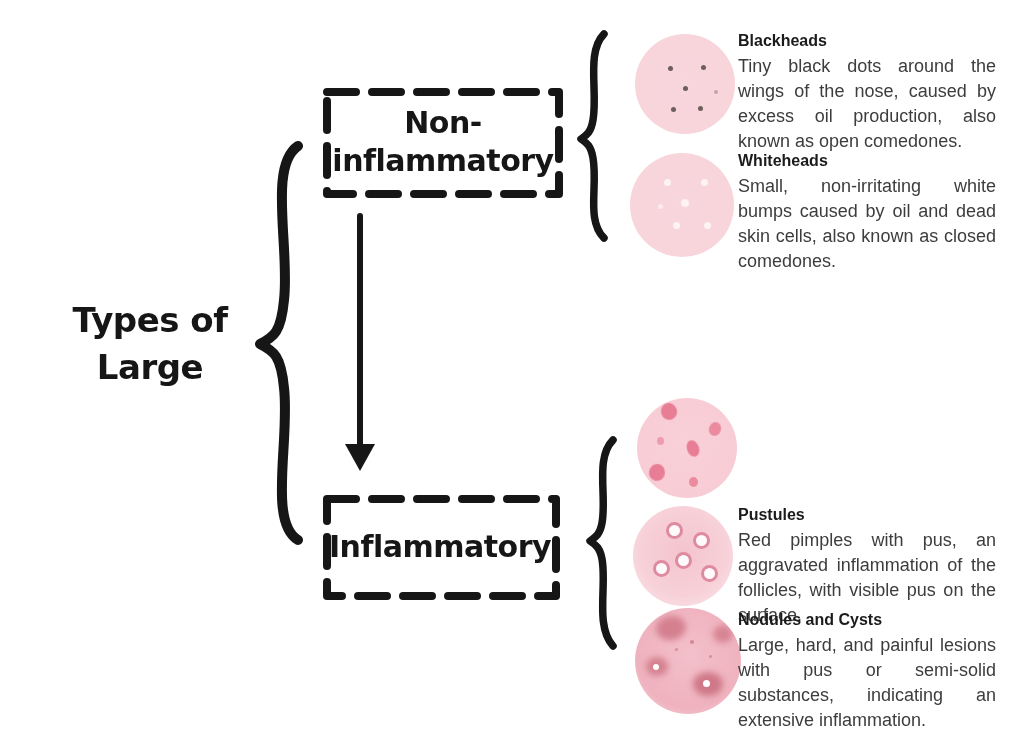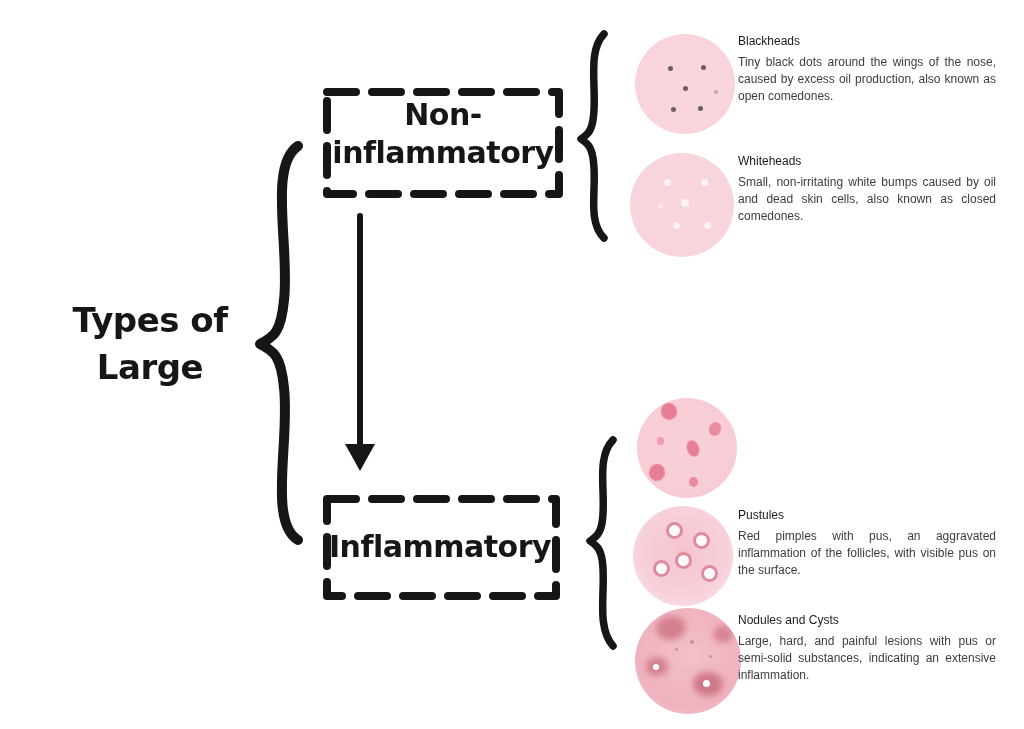--- a/index.html
+++ b/index.html
@@ -9,42 +9,42 @@
   html,body{margin:0;padding:0;background:#fff;}
   #canvas{position:relative;width:1024px;height:729px;background:#fff;overflow:hidden;
           font-family:"Liberation Sans",sans-serif;}
   svg.strokes{position:absolute;left:0;top:0;pointer-events:none;}
   .stroke{stroke:var(--ink);fill:none;stroke-linecap:round;stroke-linejoin:round;}
   .fillink{fill:var(--ink);}
 
   .display{position:absolute;font-family:"DejaVu Sans",sans-serif;font-weight:700;
            color:var(--ink);text-align:center;}
   #title{left:52px;top:297px;width:196px;font-size:34px;line-height:47px;letter-spacing:-0.5px;}
-  #toplabel{left:323px;top:96px;width:240px;font-size:30px;line-height:38px;letter-spacing:-0.5px;}
+  #toplabel{left:323px;top:104px;width:240px;font-size:30px;line-height:38px;letter-spacing:-0.5px;}
   #botlabel{left:323px;top:528px;width:234px;font-size:30px;line-height:38px;letter-spacing:-0.5px;}
   #escalate{left:396px;top:326px;width:144px;font-size:30px;line-height:34px;}
 
   .item{position:absolute;left:628px;width:372px;}
   .circle{position:absolute;border-radius:50%;overflow:hidden;}
   .c-light{background:radial-gradient(circle at 50% 48%, #f8d6dd 0%, #f8d4db 74%,
             rgba(248,212,219,.55) 89%, rgba(248,212,219,0) 100%);}
   .c-pap{background:radial-gradient(circle at 50% 48%, #f9d0d8 0%, #f8ccd5 74%,
             rgba(248,204,213,.55) 89%, rgba(248,204,213,0) 100%);}
   .c-pus{background:radial-gradient(circle at 50% 46%, #f4c4ce 0%, #f7d0d8 58%,
             rgba(247,208,216,.6) 89%, rgba(247,208,216,0) 100%);}
   .c-nod{background:radial-gradient(circle at 52% 44%, #f3c0ca 0%, #efb2be 66%,
             rgba(239,178,190,.6) 90%, rgba(239,178,190,0) 100%);}
   .dot,.blob,.ring{position:absolute;display:block;border-radius:50%;}
   .blob{filter:blur(.7px);}
   .soft{filter:blur(3px);}
   .ring{width:11px;height:11px;border:3px solid #de8aa0;background:#fefafb;filter:blur(.3px);}
 
   .itext{position:absolute;left:110px;width:258px;}
-  .ihead{font-weight:400;font-size:12px;line-height:20px;color:var(--heading_text);margin-bottom:3px;}
-  .ibody{font-size:12px;line-height:17px;color:var(--body_text);text-align:justify;}
+  .ihead{font-weight:700;font-size:16px;line-height:20px;color:var(--heading_text);margin-bottom:3px;}
+  .ibody{font-size:18px;line-height:25px;color:var(--body_text);text-align:justify;}
 </style>
 </head>
 <body>
 
 <div id="canvas">
 
   <svg class="strokes" width="1024" height="729" viewBox="0 0 1024 729">
 
     <path class="stroke" stroke-width="10" d="M298 146 C268 166 290 248 284 300 C281 332 274 337 260 344 C274 351 281 356 284 388 C290 440 268 522 298 540"></path>
 

